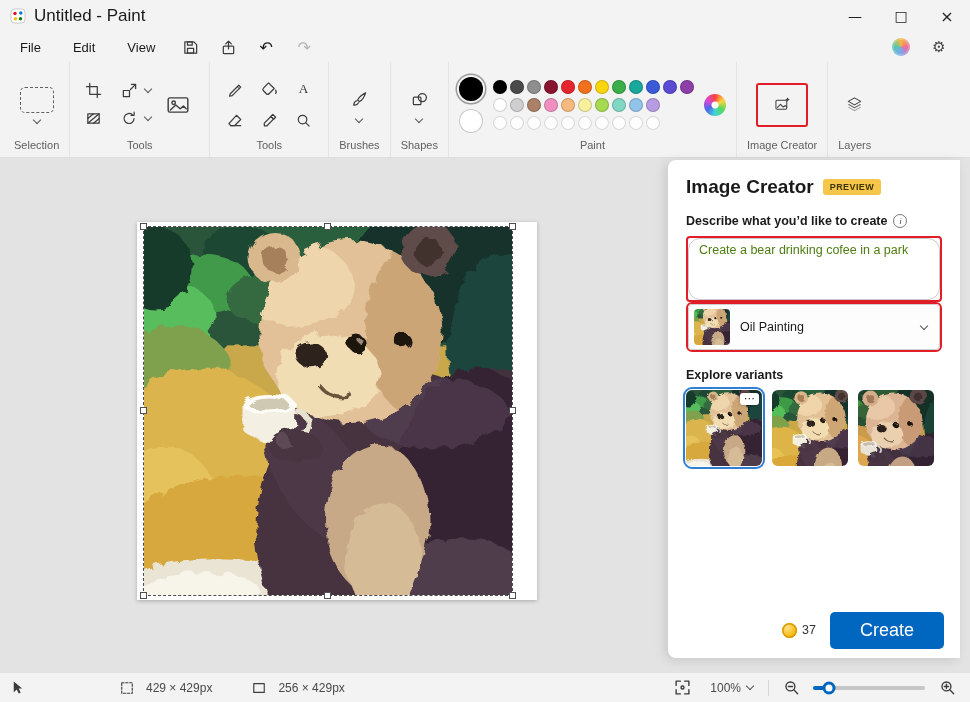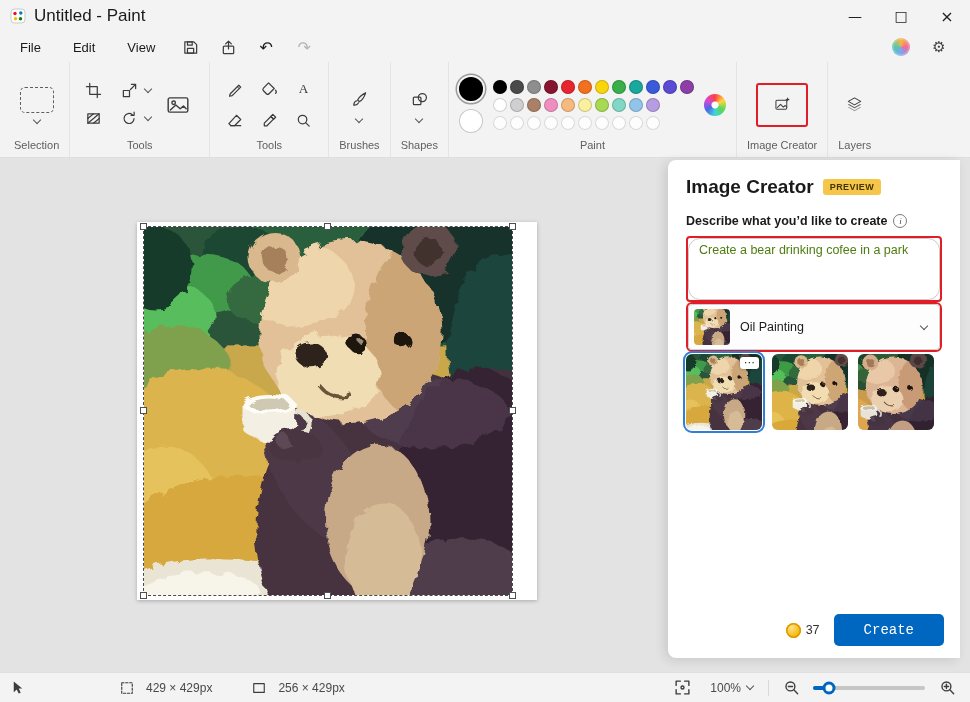--- a/index.html
+++ b/index.html
@@ -97,21 +97,21 @@
   .variant.v2 svg { transform:scale(1.28) translate(4px,8px); filter:saturate(1.05); }
   .variant.v3 svg { transform:scale(1.5) translate(-6px,12px); filter:brightness(.95) hue-rotate(-8deg); }
   .more-btn { position:absolute; top:3px; right:3px; background:#fff; border-radius:3px; font-size:11px;
             line-height:10px; padding:1px 4px; box-shadow:0 0 3px rgba(0,0,0,.35); }
   .panel-footer { position:absolute; left:0; right:0; bottom:0; height:56px; display:flex; align-items:center;
             justify-content:flex-end; gap:14px; padding:0 16px; }
   .credits { display:flex; align-items:center; gap:5px; font-size:12.5px; color:#333; }
   .coin { width:15px; height:15px; border-radius:50%;
           background:radial-gradient(circle at 35% 30%, #ffe289, #f4b400 72%); box-shadow:inset 0 0 0 1.5px #d99a00; }
   .create-btn { background:var(--primary-blue,#0067c0); color:#fff; border:none; border-radius:5px;
-          font-size:14px; padding:8px 30px; font-family:Liberation Mono, monospace; }
+          font-size:18px; padding:8px 30px; font-family:Liberation Sans, sans-serif; }
 
   
   .statusbar { position:absolute; left:0; bottom:0; width:970px; height:30px; background:#f3f3f3;
           border-top:1px solid #e0e0e0; display:flex; align-items:center; font-size:12px; color:#4a4a4a; padding:0 10px; }
   .sb-group { display:flex; align-items:flex-start; gap:12px; }
   .sb-right { margin-left:auto; display:flex; align-items:center; gap:9px; }
   .vdiv { width:1px; height:16px; background:#d8d8d8; }
   .zoom-dd { display:flex; align-items:center; gap:6px; padding:3px 6px; border-radius:4px; }
   .zslider { width:112px; height:4px; background:#c6c6c6; border-radius:2px; position:relative; }
   .zfill { position:absolute; left:0; top:0; height:4px; width:14%; background:var(--primary-blue,#0067c0); border-radius:2px; }
@@ -478,20 +478,23 @@
         <span class="style-thumb">
           <svg viewBox="0 0 370 370" preserveAspectRatio="xMidYMid slice">
               <use href="#bear-art"></use>
             </svg>
         </span>
         <span>Oil Painting</span>
         <span class="chev"></span>
       </div>
     </div>
 
+    <div class="lbl">
+        <span>Explore variants</span>
+      </div>
     <div class="variants">
       <div class="variant selected v1">
         <svg viewBox="0 0 370 370" preserveAspectRatio="xMidYMid slice">
             <use href="#bear-art"></use>
           </svg>
         <span class="more-btn uicon">⋯</span>
       </div>
       <div class="variant v2">
         <svg viewBox="0 0 370 370" preserveAspectRatio="xMidYMid slice">
             <use href="#bear-art"></use>

